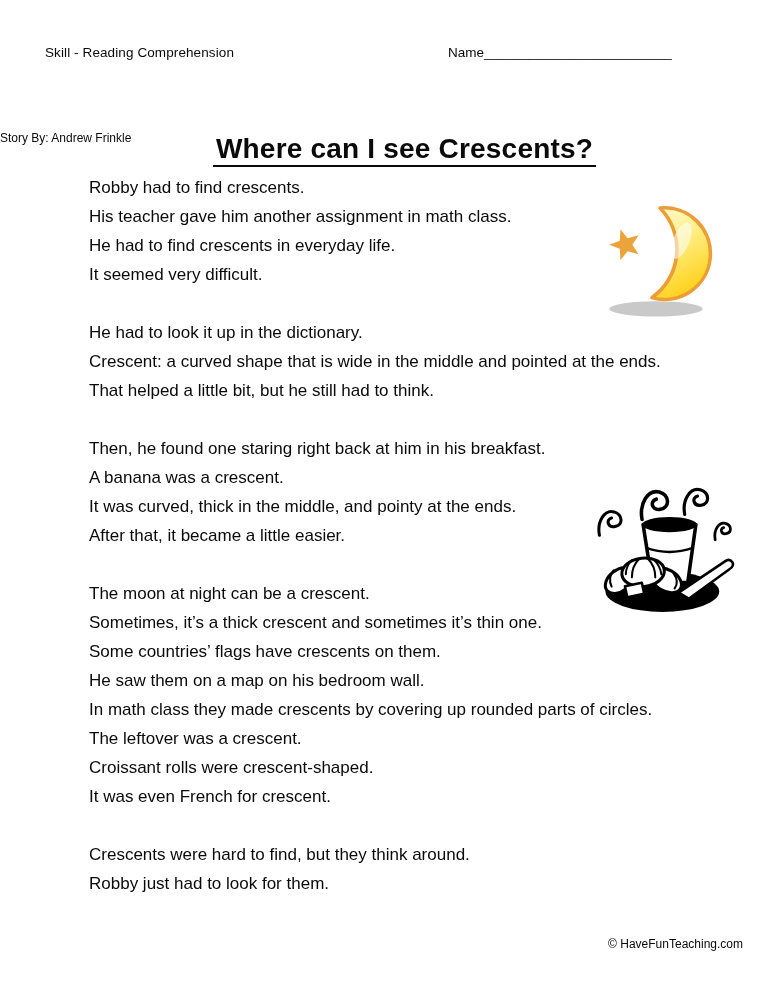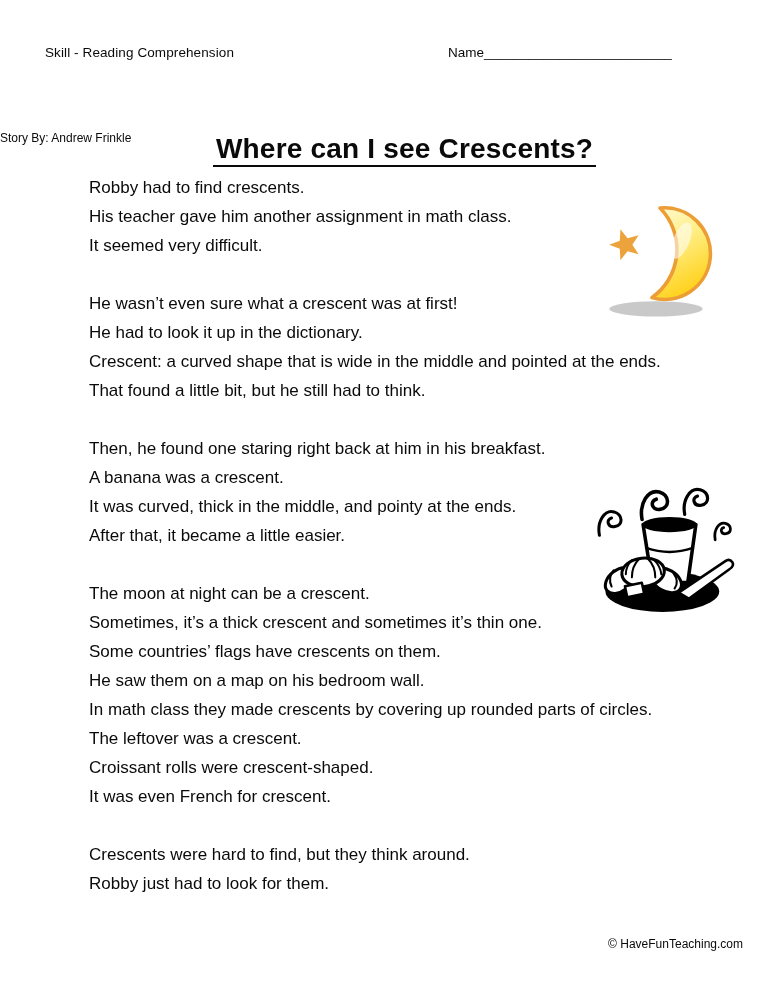--- a/index.html
+++ b/index.html
@@ -36,27 +36,27 @@
   <div class="title-wrap">
     <span class="title">Where can I see Crescents?</span>
   </div>
 
   <div class="byline">Story By: Andrew Frinkle</div>
 
   <div class="story">
       <div class="paragraph">
         <div class="story-line">Robby had to find crescents.</div>
         <div class="story-line">His teacher gave him another assignment in math class.</div>
+        <div class="story-line">He had to find crescents in everyday life.</div>
         <div class="story-line">It seemed very difficult.</div>
       </div>
       <div class="paragraph">
-        <div class="story-line">He wasn’t even sure what a crescent was at first!</div>
         <div class="story-line">He had to look it up in the dictionary.</div>
         <div class="story-line">Crescent: a curved shape that is wide in the middle and pointed at the ends.</div>
-        <div class="story-line">That found a little bit, but he still had to think.</div>
+        <div class="story-line">That helped a little bit, but he still had to think.</div>
       </div>
       <div class="paragraph">
         <div class="story-line">Then, he found one staring right back at him in his breakfast.</div>
         <div class="story-line">A banana was a crescent.</div>
         <div class="story-line">It was curved, thick in the middle, and pointy at the ends.</div>
         <div class="story-line">After that, it became a little easier.</div>
       </div>
       <div class="paragraph">
         <div class="story-line">The moon at night can be a crescent.</div>
         <div class="story-line">Sometimes, it’s a thick crescent and sometimes it’s thin one.</div>

